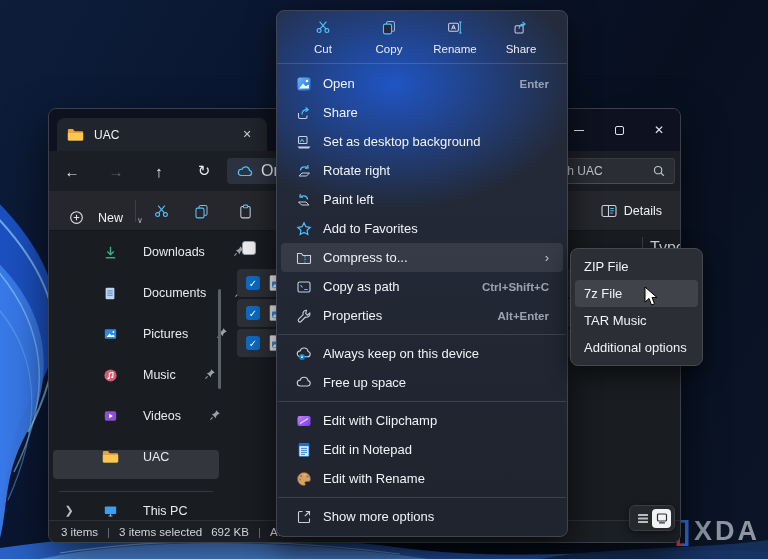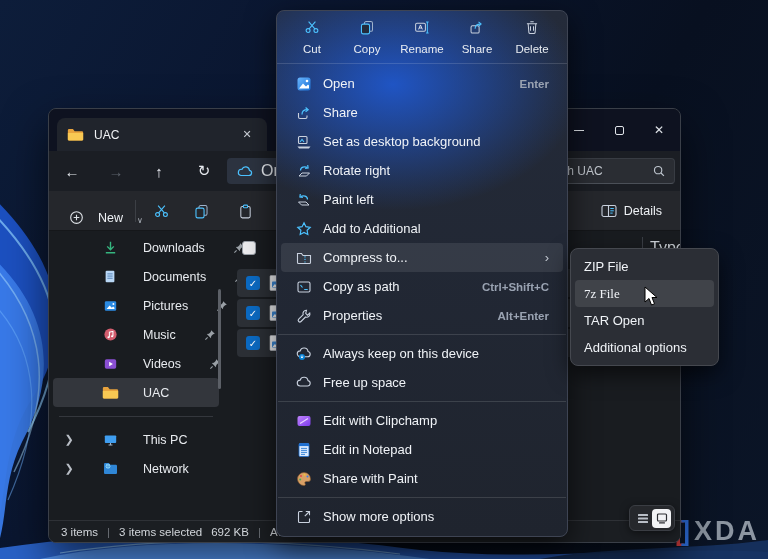--- a/index.html
+++ b/index.html
@@ -52,22 +52,22 @@
   .newbtn { position:absolute; left:10px; top:6px; height:28px; border-radius:4px; display:flex;
             align-items:flex-end; gap:14px; padding:0 10px; color:#eef1f5; font-size:12.5px; }
   .chev-down { font-size:8px; color:#aeb4bc; }
   .tb-sep { position:absolute; left:86px; top:9px; width:1px; height:22px; background:#3c3f45; }
   .tbbtn { position:absolute; top:6px; width:28px; height:28px; border-radius:4px; display:flex; align-items:center; justify-content:center; }
   .detailsbtn { position:absolute; right:10px; top:6px; height:28px; display:flex; align-items:center;
                 gap:7px; padding:0 8px; border-radius:4px; color:#eef1f5; font-size:12.5px; }
 
   .body { position:absolute; left:0; top:122px; right:0; bottom:22px; display:flex; background:#191c20; }
   .sidebar { position:relative; width:174px; flex:none; padding-top:2px; }
-  .side-item { position:relative; height:29px; display:flex; align-items:center; gap:24px;
-               padding-left:8px; margin:0 4px; border-radius:4px; font-size:12.5px; color:#e8ebef; }
+  .side-item { position:relative; height:29px; display:flex; gap:24px;
+               padding-left:8px; margin:12px 4px; border-radius:4px; font-size:12.5px; color:#e8ebef; }
   .side-item.selected { background:#33363c; }
   .side-chev { width:16px; flex:none; text-align:center; color:#b9bec6; font-size:11px; }
   .side-ic { width:18px; flex:none; display:flex; justify-content:center; }
   .side-label { flex:1; }
   .side-pin { width:20px; flex:none; display:flex; justify-content:center; }
   .side-sep { height:1px; background:#34373d; margin:9px 10px 8px 10px; }
   .side-scroll { position:absolute; right:2px; top:58px; width:3px; height:100px; background:#5c6067; border-radius:2px; }
 
   .main { position:relative; flex:1; }
   .col-head-check { position:absolute; left:19px; top:10px; width:14px; height:14px; background:#ececee;
@@ -104,25 +104,25 @@
   .mi { height:29px; display:flex; align-items:center; gap:9px; padding:0 14px 0 13px;
         margin:0 4px; border-radius:4px; font-size:13px; color:#f0f3f7; }
   .mi.hover { background:rgba(255,255,255,.09); }
   .mi-ic { width:20px; flex:none; display:flex; justify-content:center; }
   .mi-label { flex:1; white-space:nowrap; }
   .mi-short { font-size:11.5px; color:#9aa3b2;font-weight:bold; }
   .mi-chev { font-size:13px; color:#c3c9d2; }
   .mi-sep { height:1px; background:rgba(255,255,255,.13); margin:4px 1px; }
 
   
-  .submenu { position:absolute; left:570px; top:248px; width:149px; z-index:50; background:#2b2e35;
+  .submenu { position:absolute; left:570px; top:248px; width:133px; z-index:50; background:#2b2e35;
              border:1px solid #45484f; border-radius:8px; padding:4px 0; box-shadow:0 8px 22px rgba(0,0,0,.6); }
   .sm-item { height:27px; display:flex; align-items:center; margin:0 4px; padding:0 9px;
              border-radius:4px; font-size:13px; color:#f0f3f7; }
-  .sm-item.hover { background:rgba(255,255,255,.1);font-family:Liberation Serif, serif; }
+  .sm-item.hover { background:rgba(255,255,255,.1); }
 
   .cursor { position:absolute; left:644px; top:286px; z-index:60; }
 </style>
 </head>
 <body>
 <div class="stage">
 
 <svg class="wallpaper" viewBox="0 0 768 559" width="768" height="559">
   <path d="M-20 185 C 62 258, 78 330, 30 402 C -4 456, 12 520, -18 559 L -40 559 L -40 185 Z" fill="#1c50c0"></path>
   <path d="M-30 238 C 52 300, 60 372, 22 442 C 0 487, 10 526, -8 559 L -40 559 L -40 238 Z" fill="#3a7bea" opacity=".95"></path>
@@ -445,29 +445,20 @@
       <span class="ib-label">Rename</span>
     </div>
     <div class="ib-item">
       <svg width="18" height="17" viewBox="0 0 20 20" fill="none">
             <rect x="3" y="8" width="9.5" height="8.5" rx="1.6" stroke="#c9d1de" stroke-width="1.2"></rect>
             <path d="M7.8 11.5 C7.8 7.5 10.8 6 14 6" stroke="#4cc2ff" stroke-width="1.3"></path>
             <path d="M11.8 3.4 L14.8 6 L11.8 8.6" stroke="#4cc2ff" stroke-width="1.3"></path>
           </svg>
       <span class="ib-label">Share</span>
     </div>
-    <div class="ib-item">
-      <svg width="18" height="17" viewBox="0 0 20 20" fill="none" stroke="#c9d1de" stroke-width="1.2">
-            <path d="M4 5.5 h12"></path>
-            <path d="M8 3.3 h4"></path>
-            <path d="M5.5 5.5 l.8 10.2 a1.5 1.5 0 0 0 1.5 1.3 h4.4 a1.5 1.5 0 0 0 1.5 -1.3 l.8 -10.2"></path>
-            <path d="M8.2 8.5 v5.2 M11.8 8.5 v5.2"></path>
-          </svg>
-      <span class="ib-label">Delete</span>
-    </div>
   </div>
 
   <div class="menu-div"></div>
 
   <div class="menu-items">
 
     <div class="mi">
       <span class="mi-ic">
         <svg width="16" height="16" viewBox="0 0 16 16">
               <defs>
@@ -530,21 +521,21 @@
       </span>
       <span class="mi-label">Paint left</span>
     </div>
 
     <div class="mi">
       <span class="mi-ic">
         <svg width="16" height="16" viewBox="0 0 16 16" fill="none" stroke="#4cc2ff" stroke-width="1.2">
               <path d="M8 1.8 l1.9 3.9 4.3 .6 -3.1 3 .7 4.2 -3.8 -2 -3.8 2 .7 -4.2 -3.1 -3 4.3 -.6 z"></path>
             </svg>
       </span>
-      <span class="mi-label">Add to Additional</span>
+      <span class="mi-label">Add to Favorites</span>
     </div>
 
     <div class="mi hover">
       <span class="mi-ic">
         <svg width="16" height="16" viewBox="0 0 16 16" fill="none">
               <path d="M1.5 3.5 h4 l1.5 2 h7.5 v7 a1 1 0 0 1 -1 1 h-11 a1 1 0 0 1 -1 -1 z" stroke="#c9d1de" stroke-width="1.1"></path>
               <path d="M9 6.2 v1.2 M9 8.8 v1.2 M9 11.4 v1.2" stroke="#4cc2ff" stroke-width="1.2"></path>
             </svg>
       </span>
       <span class="mi-label">Compress to...</span>
@@ -626,21 +617,21 @@
     <div class="mi">
       <span class="mi-ic">
         <svg width="16" height="16" viewBox="0 0 16 16">
               <path d="M8 1.5 a6.5 6.5 0 1 0 0 13 c1.8 0 1.5 -1.3 1 -2 -.6 -.9 0 -2 1.4 -2 h1.6 a2.5 2.5 0 0 0 2.5 -2.6 A6.5 6.5 0 0 0 8 1.5 z" fill="#d9a066" stroke="#8a5a2e" stroke-width=".6"></path>
               <circle cx="5" cy="5" r="1" fill="#e24a4a"></circle>
               <circle cx="8.5" cy="3.8" r="1" fill="#f2c038"></circle>
               <circle cx="11.5" cy="5.6" r="1" fill="#3a7bea"></circle>
               <circle cx="4.2" cy="8.5" r="1" fill="#3fae5a"></circle>
             </svg>
       </span>
-      <span class="mi-label">Share with Paint</span>
+      <span class="mi-label">Edit with Rename</span>
     </div>
 
     <div class="mi-sep"></div>
 
     <div class="mi">
       <span class="mi-ic">
         <svg width="16" height="16" viewBox="0 0 16 16" fill="none" stroke="#c9d1de" stroke-width="1.1">
               <path d="M6.5 2.5 H3.5 a1 1 0 0 0 -1 1 V12.5 a1 1 0 0 0 1 1 H12.5 a1 1 0 0 0 1 -1 V9.5"></path>
               <path d="M9.8 2.5 h3.7 v3.7"></path>
               <path d="M13.5 2.5 L8.8 7.2"></path>
@@ -652,21 +643,21 @@
 </div>
 
 <div class="submenu">
   <div class="sm-item">
     <span>ZIP File</span>
   </div>
   <div class="sm-item hover">
     <span>7z File</span>
   </div>
   <div class="sm-item">
-    <span>TAR Open</span>
+    <span>TAR Music</span>
   </div>
   <div class="sm-item">
     <span>Additional options</span>
   </div>
 </div>
 
 <svg class="cursor" width="15" height="21" viewBox="0 0 15 21">
   <path d="M1 1 L1 16 L5 12.5 L7.5 19 L10.5 17.8 L8 11.5 L13 11.5 Z" fill="#fff" stroke="#000" stroke-width="1"></path>
 </svg>
 

